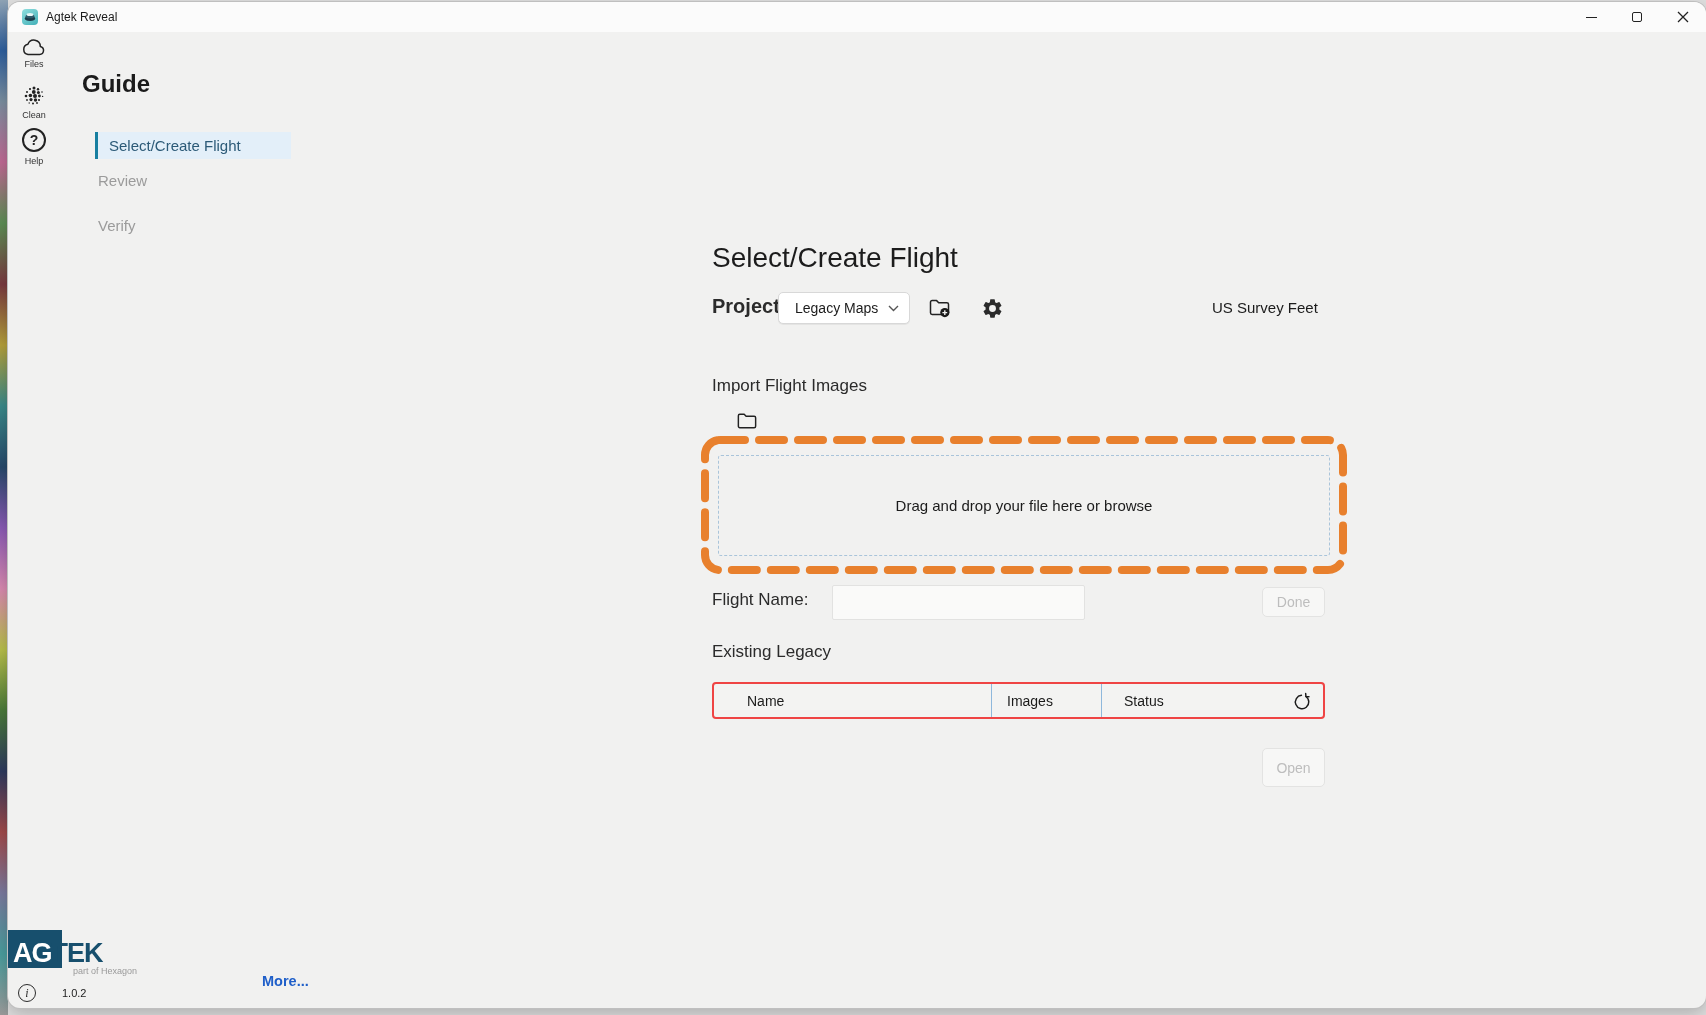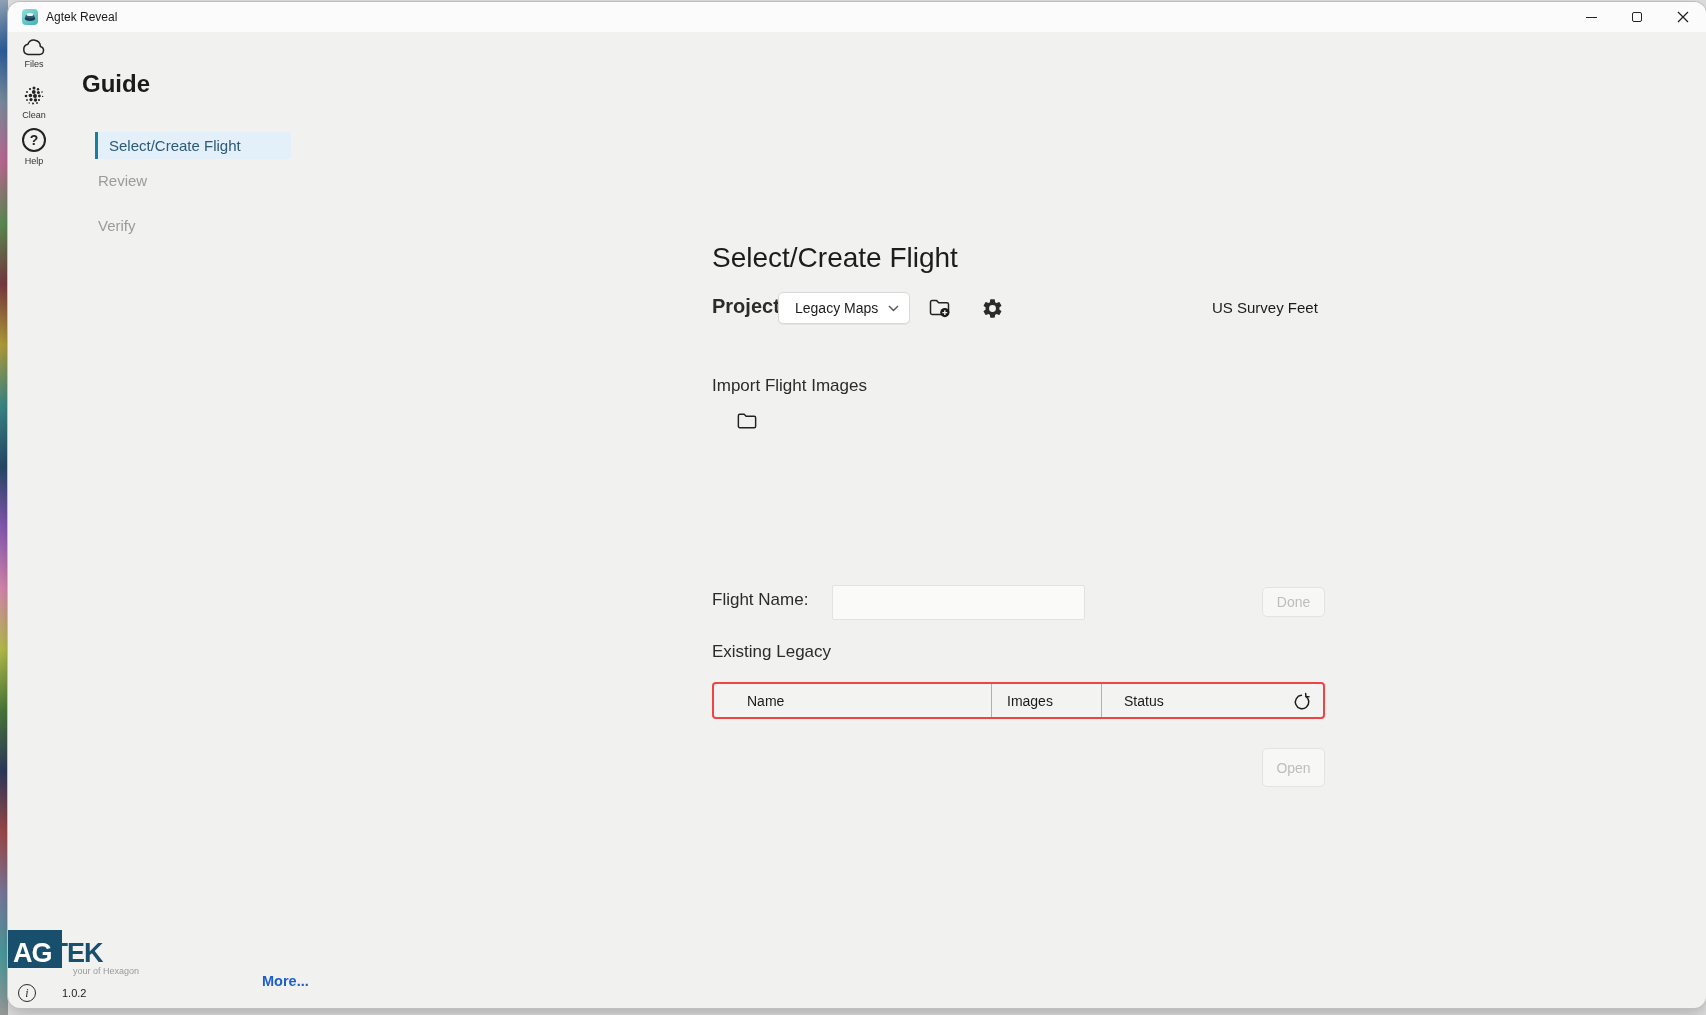--- a/index.html
+++ b/index.html
@@ -211,20 +211,28 @@
   <div class="units-label">US Survey Feet</div>
 
   <div class="import-label">Import Flight Images</div>
 
   <div class="icon-btn btn-import-folder">
     <svg width="22" height="20" viewBox="0 0 24 22">
       <path d="M2.5 5.2 a1.6 1.6 0 0 1 1.6-1.6 h4.8 l2.1 2.1 h8.9 a1.6 1.6 0 0 1 1.6 1.6 v9.5 a1.6 1.6 0 0 1-1.6 1.6 h-15.8 a1.6 1.6 0 0 1-1.6-1.6 z" fill="none" stroke="#222" stroke-width="1.6" stroke-linejoin="round"></path>
     </svg>
   </div>
 
+  <div class="dropzone">
+    <svg class="dash" width="648" height="140" viewBox="0 0 648 140">
+      <rect x="5" y="5" width="638" height="130" rx="15" fill="none" stroke="#E8802D" stroke-width="8" stroke-dasharray="25 14" stroke-linecap="round"></rect>
+    </svg>
+    <div class="dropzone-inner">
+      <span>Drag and drop your file here or browse</span>
+    </div>
+  </div>
 
   <div class="flightname-label">Flight Name:</div>
   <input class="flightname-input" type="text" value="" style="">
   <div class="btn-disabled btn-done">Done</div>
 
   <div class="existing-label">Existing Legacy</div>
 
   <div class="flights-table">
     <div class="col col-name">Name</div>
     <div class="col col-images">Images</div>
@@ -236,21 +244,21 @@
       </svg>
     </div>
   </div>
 
   <div class="btn-disabled btn-open">Open</div>
 
   <div class="logo-square"></div>
   <div class="logo-text">
     <span class="lt-white">AG</span><span class="lt-navy">TEK</span>
   </div>
-  <div class="logo-tagline">your of Hexagon</div>
+  <div class="logo-tagline">part of Hexagon</div>
 
   <div class="info-btn">
       <span>i</span>
     </div>
   <div class="version">1.0.2</div>
   <div class="more-link">More...</div>
 
 </div>
 
 </body></html>

